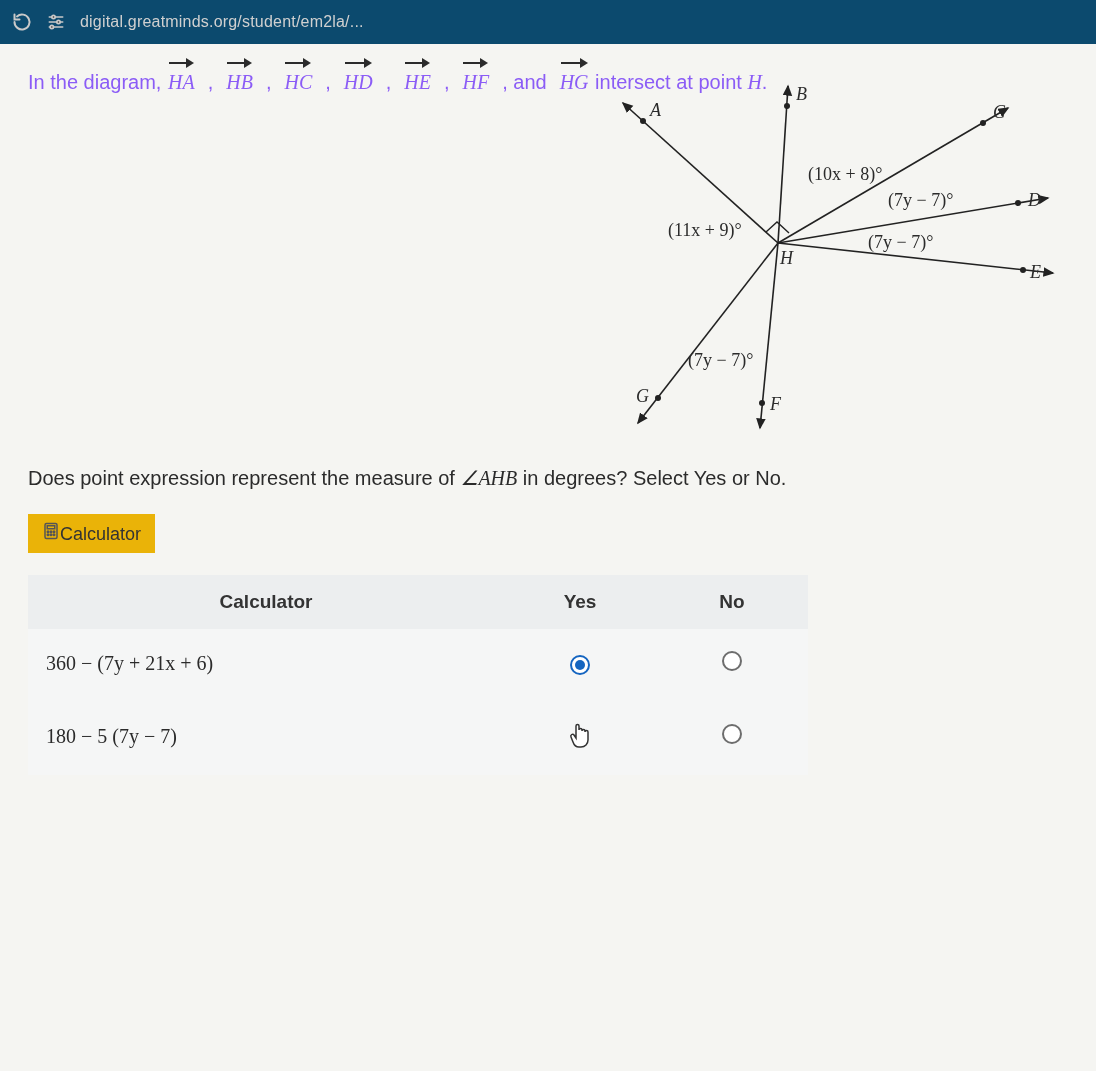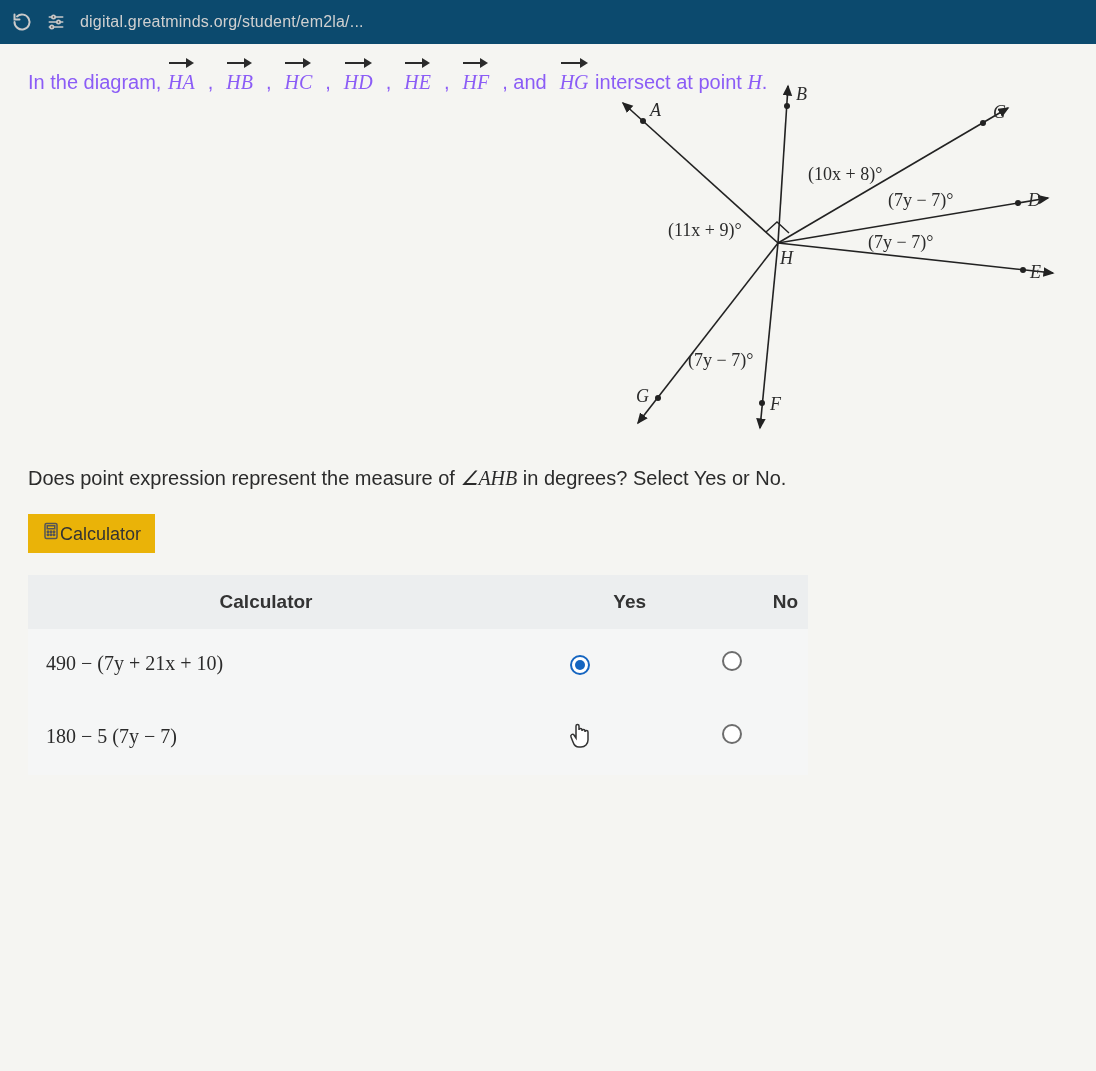--- a/index.html
+++ b/index.html
@@ -26,21 +26,21 @@
 
   .question { font-size: 20px; color: #2b2b2b; margin-top: 18px; }
   .angle { font-family: "Times New Roman", serif; font-style: italic; }
 
   .calc-btn {
     display: inline-flex; align-items: flex-end; gap: 0; background: #eab308;
     padding: 8px 14px; font-size: 18px; color: #333; margin-top: 24px; border: none;
   }
 
   table.answer { border-collapse: collapse; margin-top: 22px; width: 780px; }
-  table.answer th { background: #eceeef; font-weight: 600; font-size: 19px; padding: 16px 10px; text-align: right; color: #333; }
+  table.answer th { background: #eceeef; font-weight: 600; font-size: 19px; padding: 16px 10px; text-align: center; color: #333; }
   table.answer th.exp { text-align: center; width: 470px; }
   table.answer td { background: rgba(245,247,248,.6); padding: 22px 12px; font-size: 20px; text-align: center; color: #2b2b2b; }
   table.answer td.expcell { text-align: left; font-family: "Times New Roman", serif; padding-left: 18px; }
   table.answer td.c { width: 150px; }
 
   .radio {
     width: 20px; height: 20px; border: 2px solid #6d6d6d; border-radius: 50%;
     display: inline-flex; align-items: center; justify-content: center; background: #fff;
   }
   .radio.sel { border-color: #1565c0; }
@@ -166,21 +166,21 @@
   <table class="answer">
     <thead>
       <tr>
         <th class="exp">Calculator</th>
         <th>Yes</th>
         <th>No</th>
       </tr>
     </thead>
     <tbody>
       <tr>
-        <td class="expcell">490 − (7y + 21x + 10)</td>
+        <td class="expcell">360 − (7y + 21x + 6)</td>
         <td class="c"><span class="radio sel">
               <span class="dot"></span>
             </span></td>
         <td class="c"><span class="radio"></span></td>
       </tr>
       <tr>
         <td class="expcell">180 − 5 (7y − 7)</td>
         <td class="c">
           <span class="cursor-icon">
             <svg width="26" height="28" viewBox="0 0 26 28">

